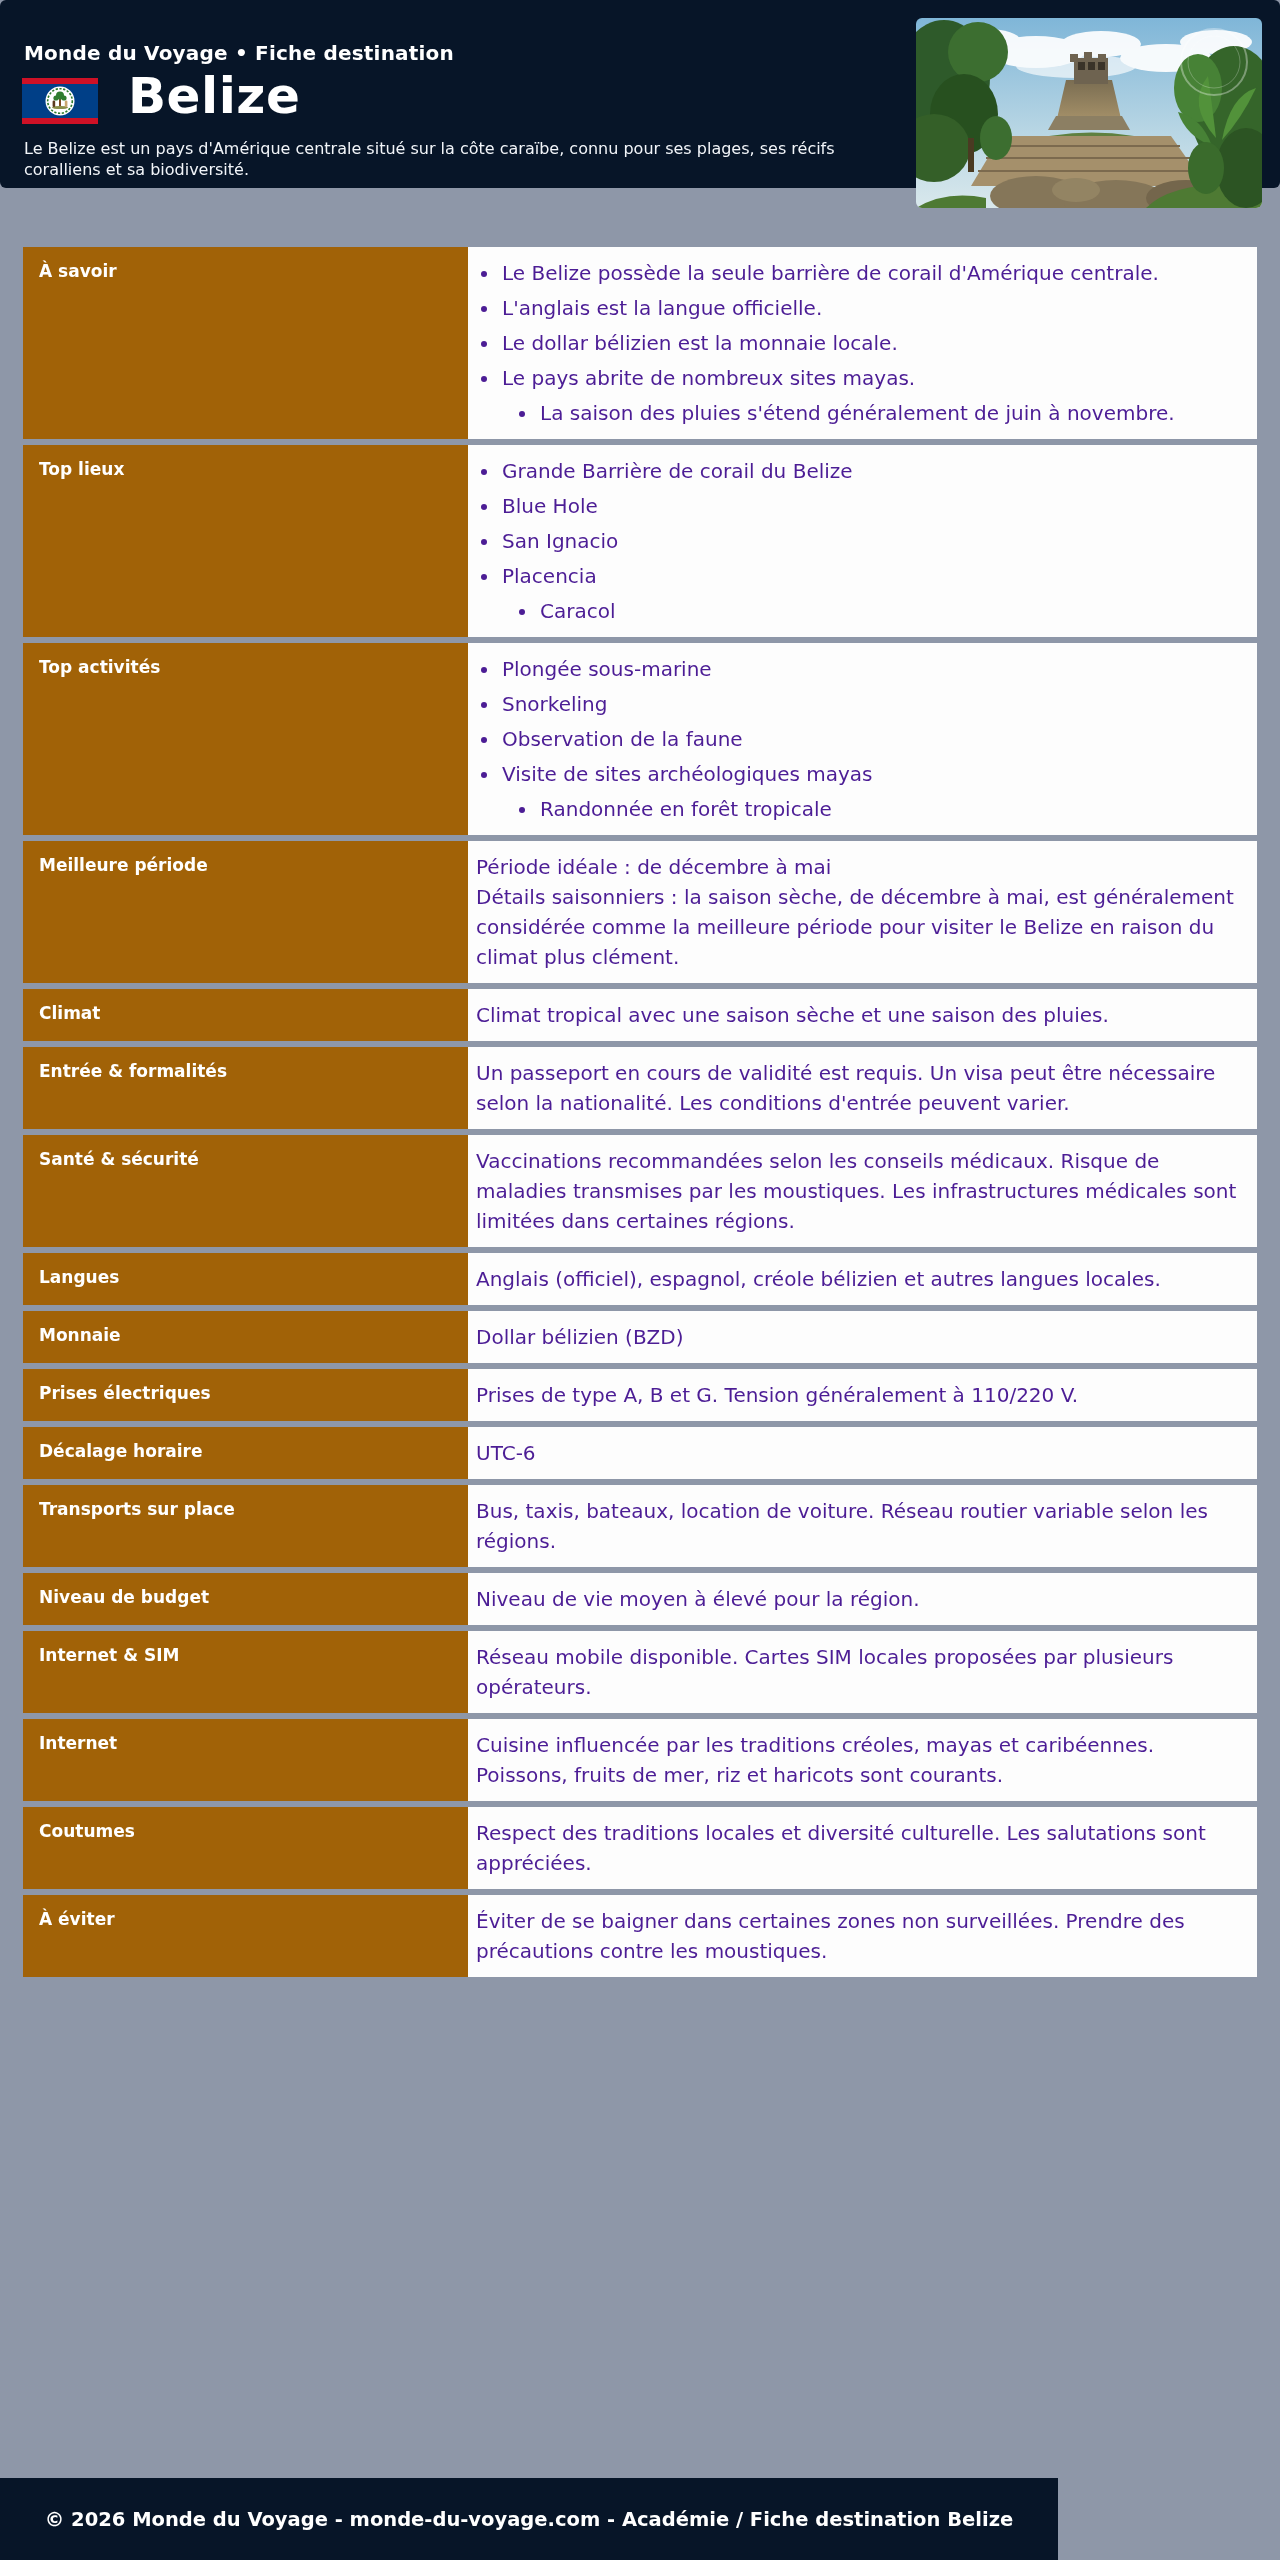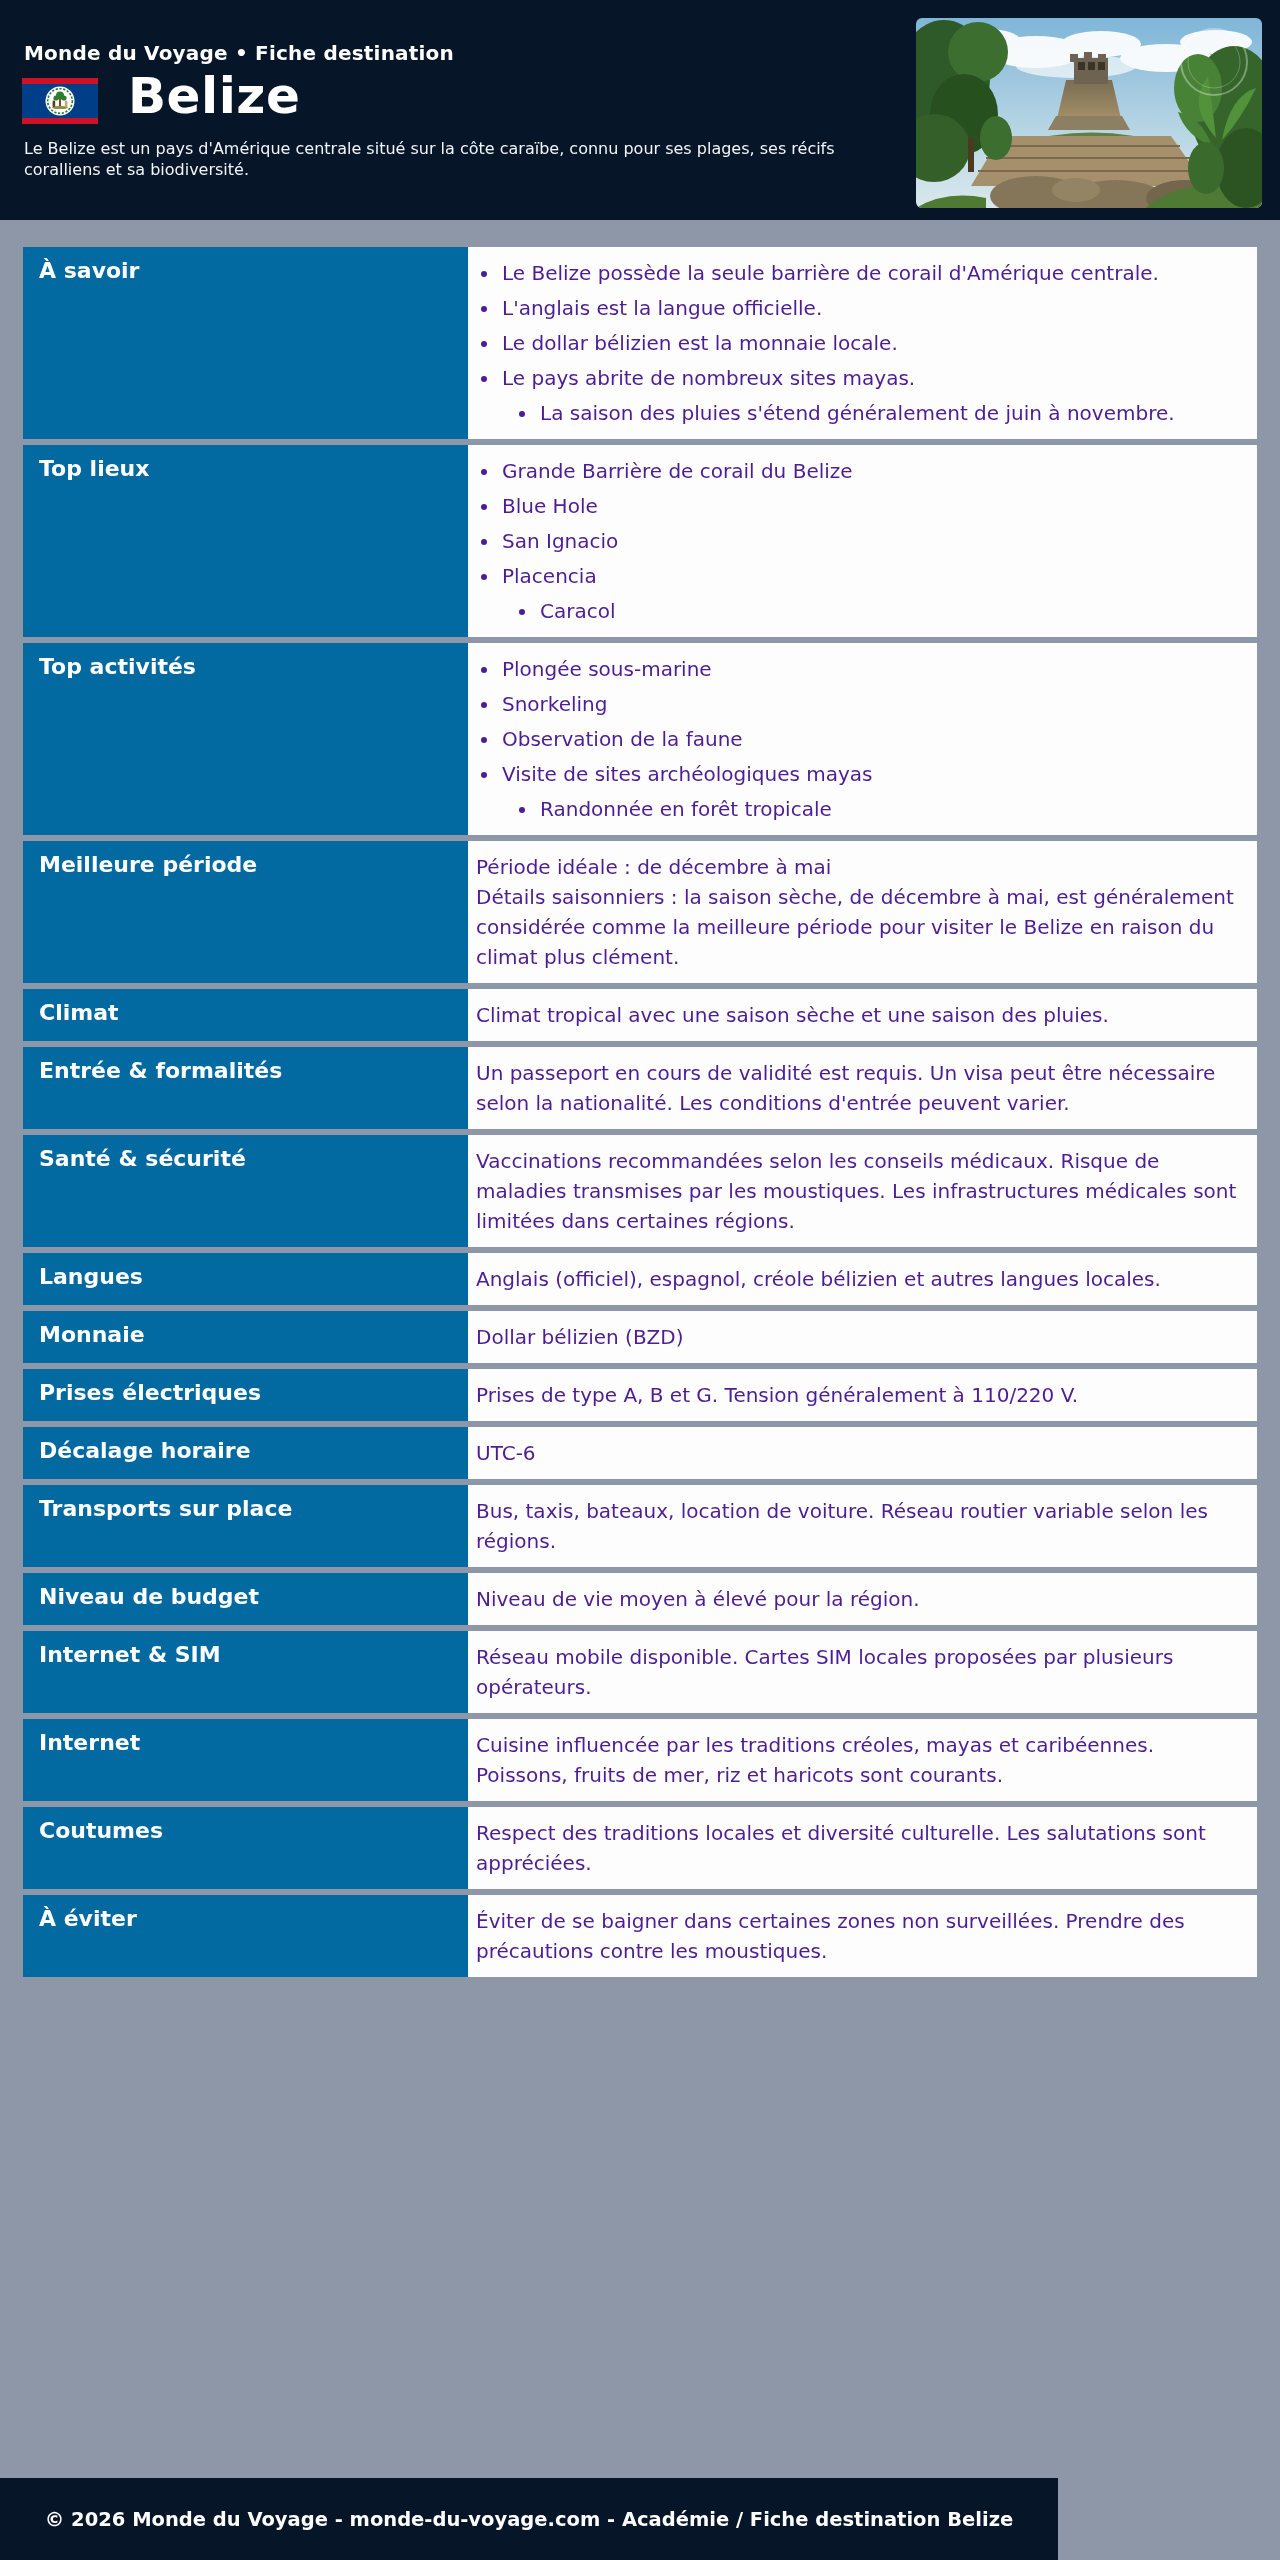--- a/index.html
+++ b/index.html
@@ -8,23 +8,24 @@
     position: relative;
     background: #8e97a8;
     font-family: "DejaVu Sans", "Liberation Sans", sans-serif;
     overflow: hidden;
   }
 
   
   header.page-header {
     position: relative;
     width: 1280px;
-    height: 220px;
+    height: 188px;
     background: #071528;
     color: #ffffff;
+    border-radius: 6px;
   }
   .kicker {
     position: absolute;
     left: 24px;
     top: 41px;
     font-size: 20px;
     font-weight: bold;
     letter-spacing: 0.2px;
   }
   .flag {
@@ -70,24 +71,24 @@
     left: 23px;
     top: 247px;
     width: 1234px;
   }
   .row {
     display: flex;
     margin-bottom: 6px;
   }
   .row-label {
     flex: 0 0 445px;
-    background: #0369a1;
+    background: #a16207;
     color: #ffffff;
     font-weight: bold;
-    font-size: 22px;
+    font-size: 17px;
     line-height: 26px;
     padding: 11px 16px 11px 16px;
   }
   .row-content {
     flex: 1 1 auto;
     background: #fdfdfd;
     color: #4c1d95;
     font-size: 20px;
     line-height: 30px;
     padding: 11px 18px 11px 8px;

